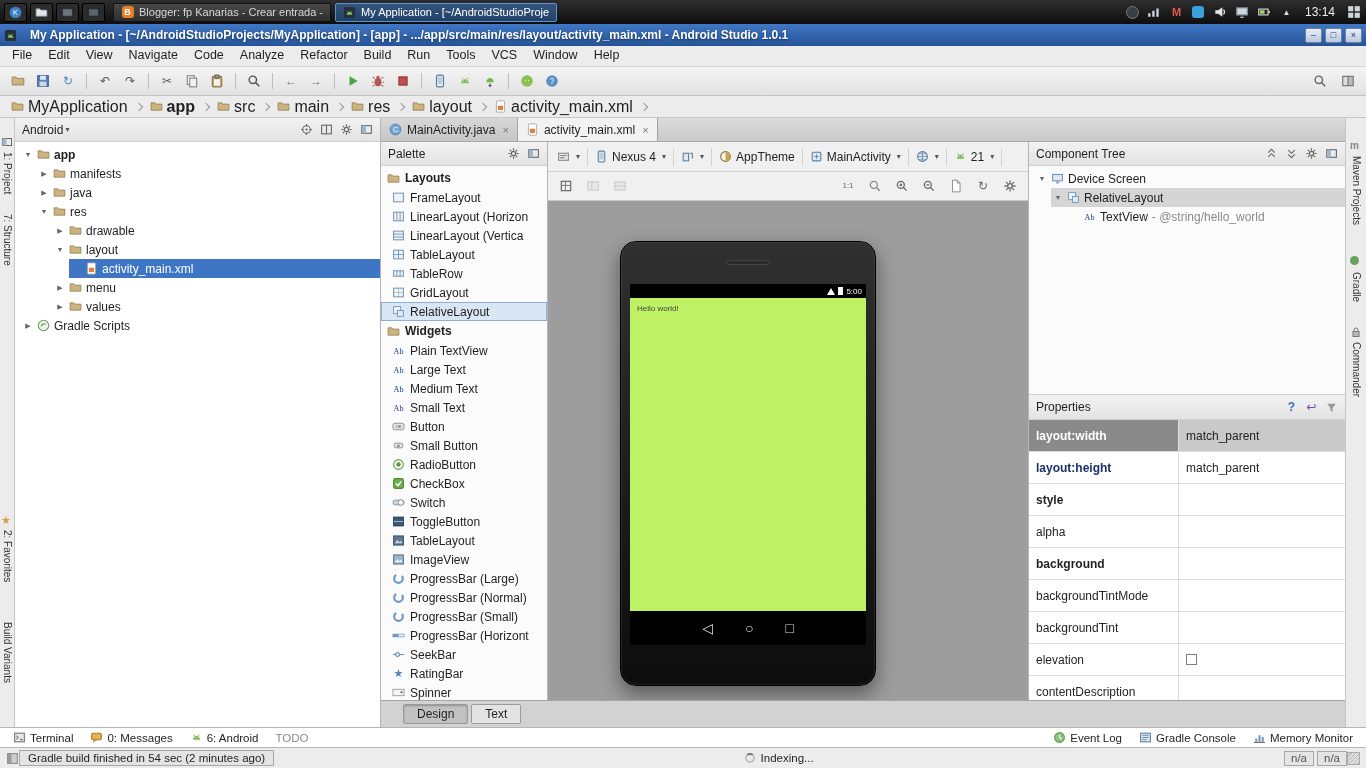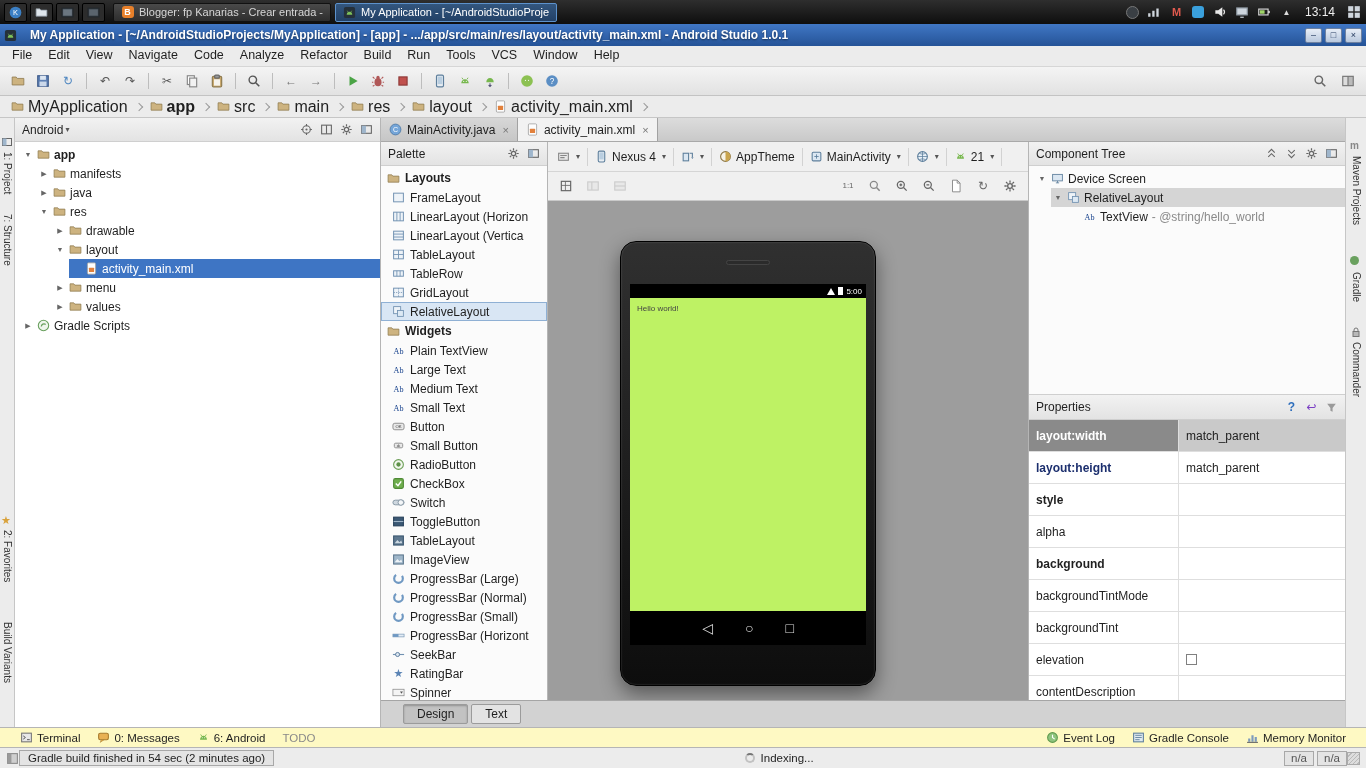--- a/index.html
+++ b/index.html
@@ -120,21 +120,21 @@
 .pcheck{width:11px;height:11px;border:1px solid #808080;background:#fff;flex:none}
 .q-ico{color:#2f6fbd;font-weight:bold;font-size:12px}
 .rev-ico{color:#7b3fc4;font-size:12px}
 
 
 #bottom-tabs-bar{height:27px;background:#d2d2d2;border-top:1px solid #a5a5a5;display:flex;align-items:center;padding-left:22px;gap:3px;flex:none}
 .btab{height:20px;display:flex;align-items:center;padding:0 13px;font-size:12px;border:1px solid #9b9b9b;background:#e3e3e3;border-radius:2px}
 .btab.active{background:#c2c2c2;box-shadow:inset 0 1px 2px rgba(0,0,0,.25)}
 
 
-#tools-bar{height:20px;background:#fef9c3;border-top:1px solid #b5b5b5;display:flex;align-items:center;padding:0 20px;font-size:11.5px;flex:none}
+#tools-bar{height:20px;background:#ffffff;border-top:1px solid #b5b5b5;display:flex;align-items:center;padding:0 13px;font-size:11.5px;flex:none}
 #tools-left{display:flex;gap:17px;align-items:center}
 #tools-right{margin-left:auto;display:flex;gap:17px;align-items:center}
 .tool-item{display:flex;align-items:center;gap:4px;white-space:nowrap}
 .tool-item.muted{color:#8a8a8a}
 
 
 #statusbar{height:21px;background:#ececec;border-top:1px solid #b5b5b5;display:flex;align-items:center;padding:0 6px;font-size:11.5px;gap:0;flex:none}
 .msg-box{border:1px solid #a8a8a8;background:#e4e4e4;height:16px;display:flex;align-items:center;padding:0 8px;white-space:nowrap}
 #indexing{display:flex;align-items:center;gap:6px;white-space:nowrap}
 .spin{width:10px;height:10px;border:2px solid #c2c2c2;border-top-color:#777;border-radius:50%;flex:none}

